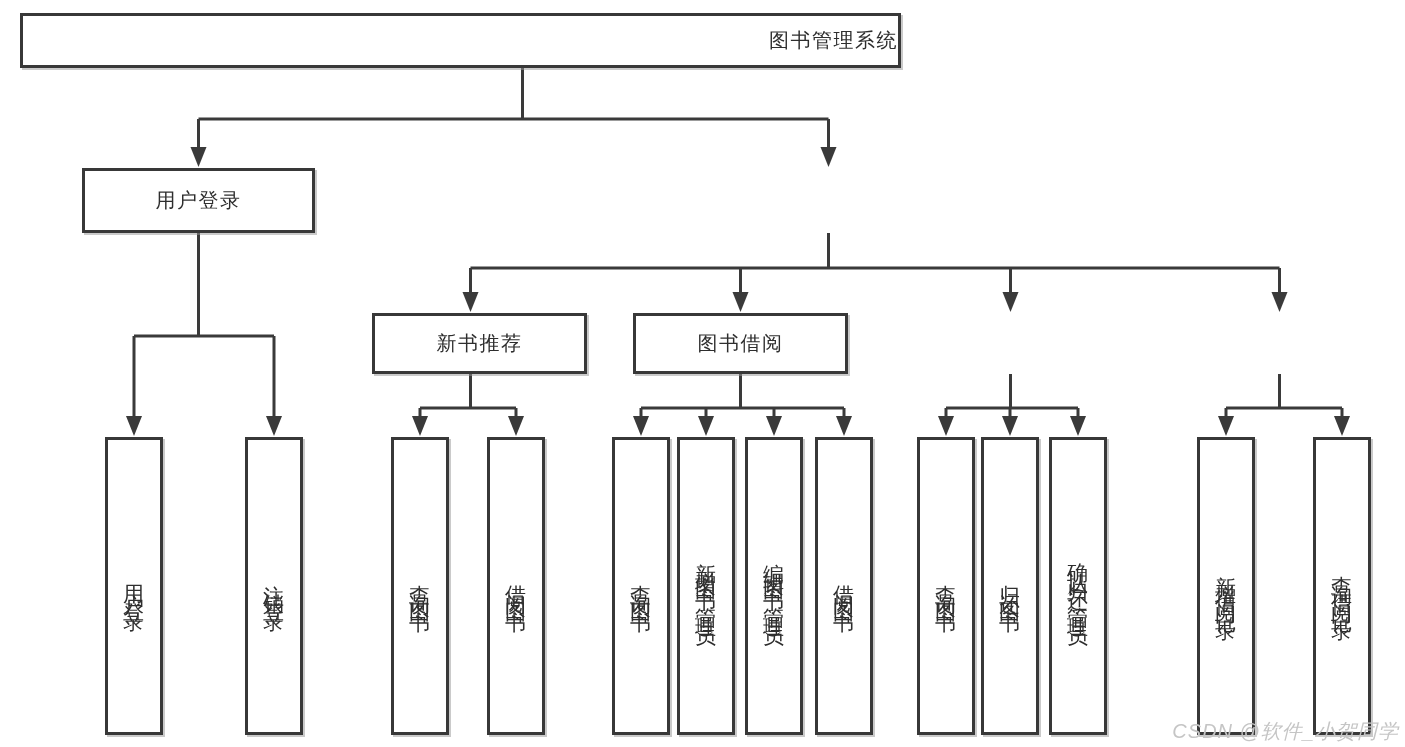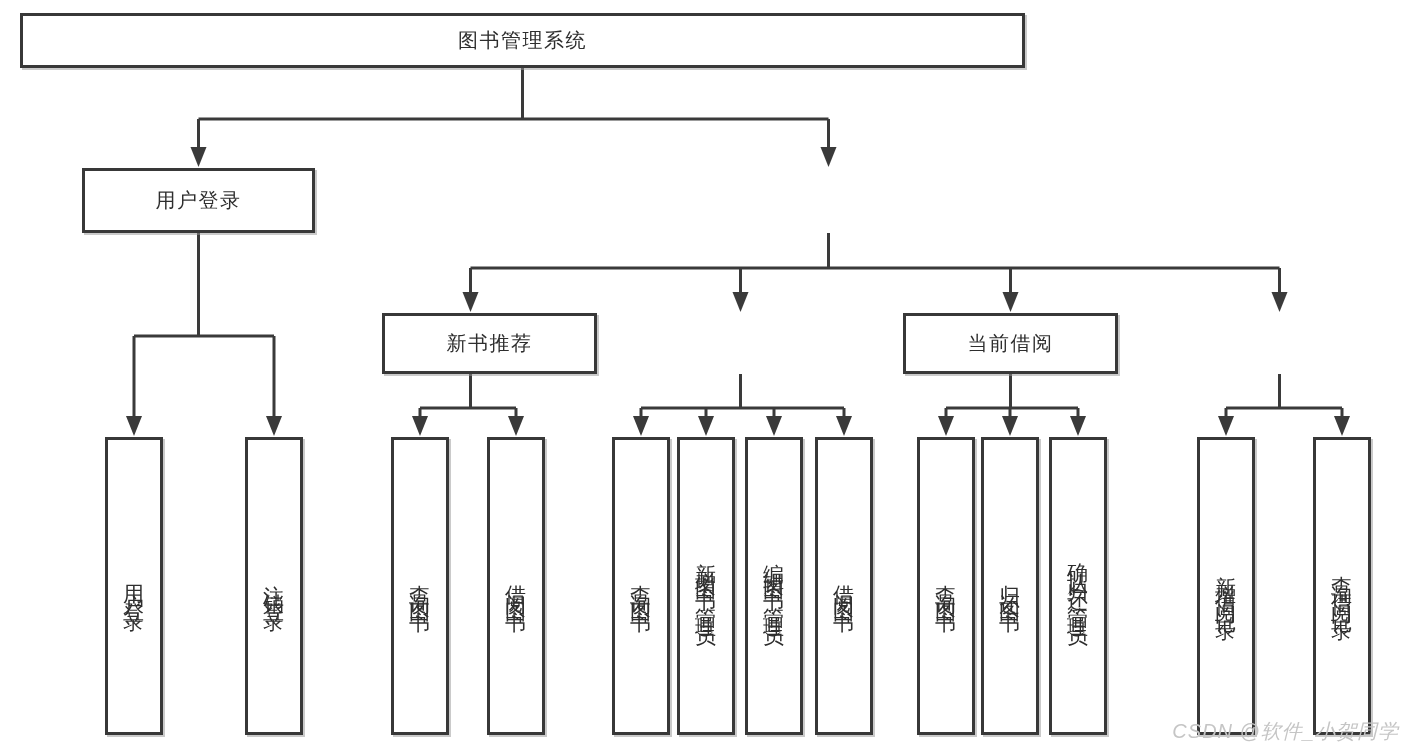--- a/index.html
+++ b/index.html
@@ -78,31 +78,31 @@
       <polygon points="698,416 714,416 706,436" fill="#3a3a3a"></polygon>
       <polygon points="766,416 782,416 774,436" fill="#3a3a3a"></polygon>
       <polygon points="836,416 852,416 844,436" fill="#3a3a3a"></polygon>
       <polygon points="938,416 954,416 946,436" fill="#3a3a3a"></polygon>
       <polygon points="1002,416 1018,416 1010,436" fill="#3a3a3a"></polygon>
       <polygon points="1070,416 1086,416 1078,436" fill="#3a3a3a"></polygon>
       <polygon points="1218,416 1234,416 1226,436" fill="#3a3a3a"></polygon>
       <polygon points="1334,416 1350,416 1342,436" fill="#3a3a3a"></polygon>
     </svg>
   <div id="watermark">CSDN @软件_小贺同学</div>
-<div class="node" style="left: 20px; top: 13px; width: 1005px; height: 55px;">
+<div class="node" style="left: 20px; top: 13px; width: 881px; height: 55px; justify-content: flex-end;">
       <span class="label">图书管理系统</span>
     </div>
     <div class="node" style="left: 82px; top: 168px; width: 233px; height: 65px;">
       <span class="label">用户登录</span>
     </div>
-    <div class="node" style="left: 382px; top: 313px; width: 215px; height: 61px;">
+    <div class="node" style="left: 372px; top: 313px; width: 215px; height: 61px;">
       <span class="label">新书推荐</span>
     </div>
-    <div class="node" style="left: 903px; top: 313px; width: 215px; height: 61px;">
-      <span class="label">当前借阅</span>
+    <div class="node" style="left: 633px; top: 313px; width: 215px; height: 61px;">
+      <span class="label">图书借阅</span>
     </div>
     <div class="node leaf" style="left: 105px; top: 437px; width: 58px; height: 298px;">
       <span class="label">用户登录</span>
     </div>
     <div class="node leaf" style="left: 245px; top: 437px; width: 58px; height: 298px;">
       <span class="label">注销登录</span>
     </div>
     <div class="node leaf" style="left: 391px; top: 437px; width: 58px; height: 298px;">
       <span class="label">查询图书</span>
     </div>

